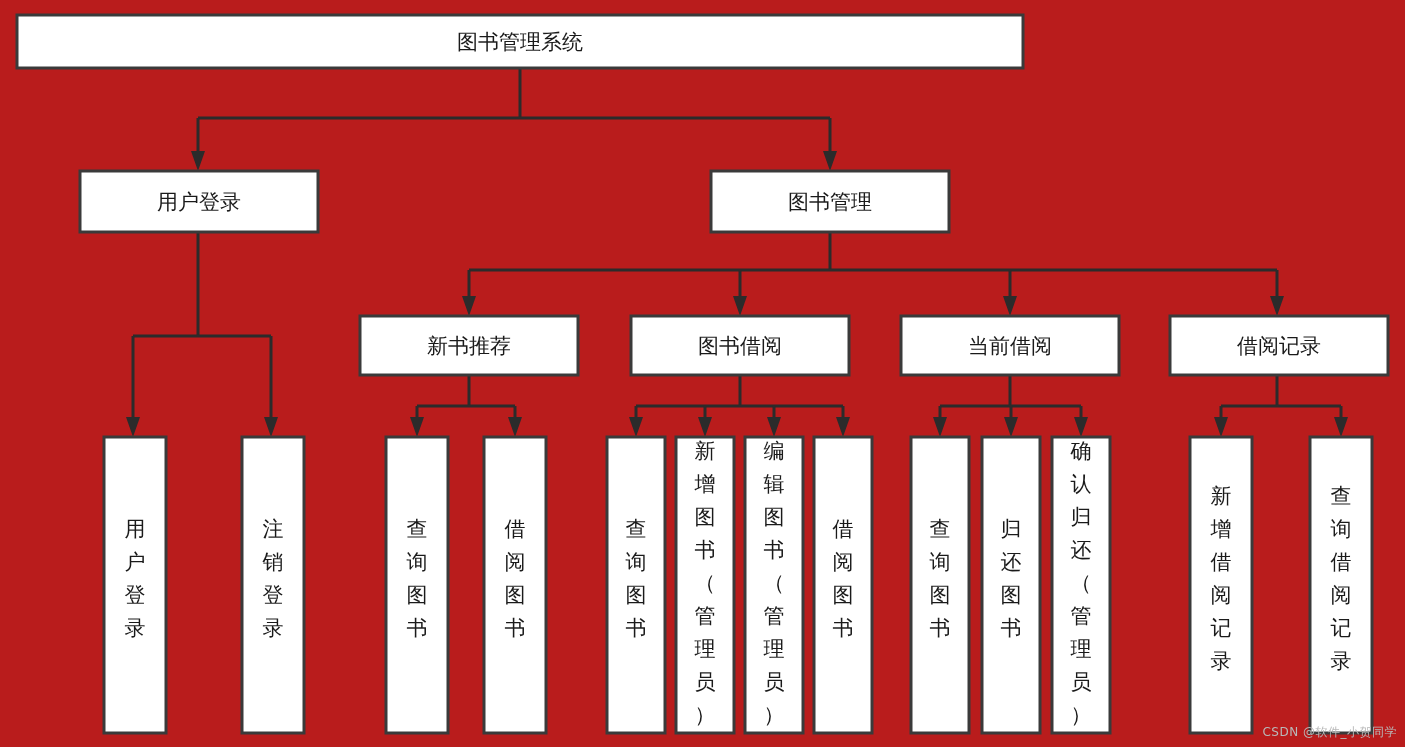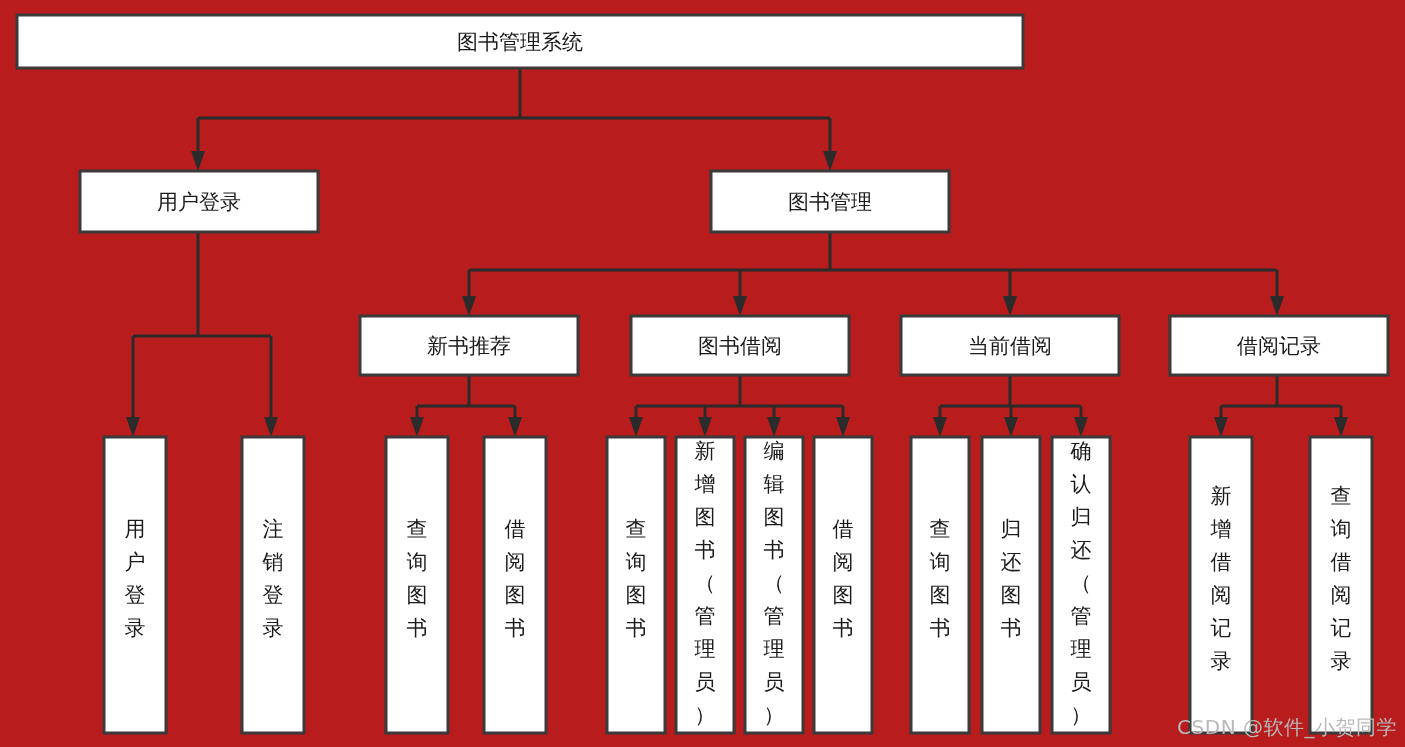--- a/index.html
+++ b/index.html
@@ -54,21 +54,21 @@
   }
   .arrow-head {
     fill: #2b2b2b;
     stroke: none;
   }
   .watermark {
     position: absolute;
     right: 8px;
     bottom: 6px;
     color: #b9b9b9;
-    font-size: 20px;
+    font-size: 12px;
     font-family: "DejaVu Sans", "Liberation Sans", sans-serif;
     letter-spacing: 0.5px;
     user-select: none;
     pointer-events: none;
   }
 </style>
 </head>
 <body>
 
 <div id="diagram-root">

